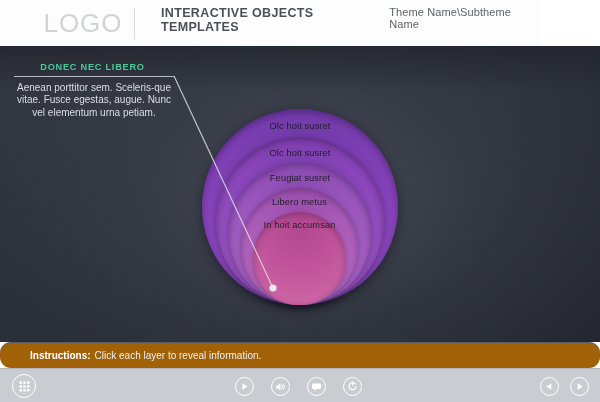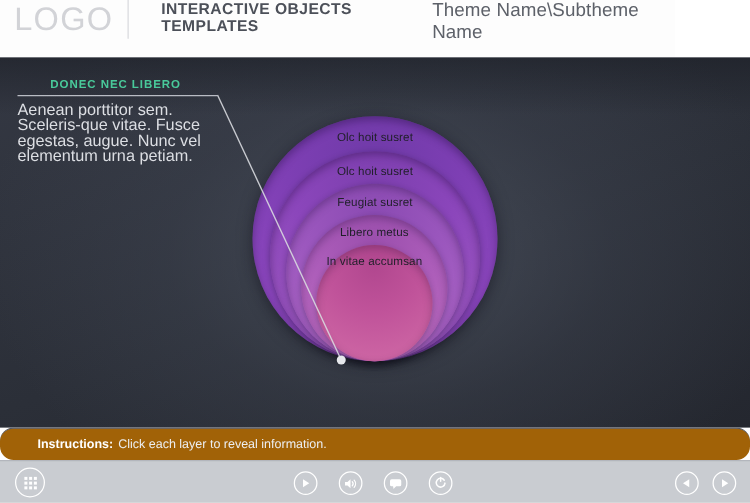--- a/index.html
+++ b/index.html
@@ -19,21 +19,22 @@
   }
 
   
   #header {
     position: absolute;
     left: 0; top: 0;
     width: 540px; height: 46px;
     background: #fdfdfd;
     box-sizing: border-box;
     display: flex;
-    align-items: flex-start;
+    align-items: center;
+    padding-left: 32px;
   }
   #logo-panel {
     width: 103px;
     display: flex;
     align-items: center;
     justify-content: center;
     border-right: 1px solid #d9dade;
     box-sizing: border-box;
   }
   #logo-text {
@@ -50,21 +51,21 @@
     justify-content: center;
   }
   #header-title {
     font-size: 12.5px;
     font-weight: bold;
     color: #4c5059;
     letter-spacing: 0.35px;
     margin-bottom: 7px;
   }
   #header-subtitle {
-    font-size: 15px;
+    font-size: 11px;
     color: #5d6169;
     letter-spacing: 0.1px;
   }
 
   
   #stage {
     position: absolute;
     left: 0; top: 46px;
     width: 600px; height: 296px;
     overflow: hidden;
@@ -79,21 +80,21 @@
   }
   #stage-top-shade {
     position: absolute;
     left: 0; top: 0; width: 100%; height: 46px;
     background: linear-gradient(to bottom, rgba(25,28,35,0.55), rgba(25,28,35,0));
   }
 
   
   #onion {
     position: absolute;
-    left: 0; top: 0;
+    left: 0; top: 16px;
     width: 488px; height: 296px;
   }
   .ring {
     position: absolute;
     border-radius: 50%;
     box-sizing: border-box;
   }
   .ring .ring-label {
     position: absolute;
     left: 0;
@@ -167,23 +168,24 @@
     padding-right: 3px;
     margin-bottom: 4px;
   }
   #callout-divider {
     height: 1px;
     background: #b9bcc4;
     width: 160px;
   }
   #callout-body {
     margin-top: 5px;
-    font-size: 13px;
+    font-size: 10px;
     line-height: 12.4px;
     color: #dcdee3;
+    text-align: center;
   }
   #leader-line {
     position: absolute;
     left: 0; top: 0;
     width: 600px; height: 296px;
     pointer-events: none;
   }
 
   
   #instructions {
@@ -268,21 +270,21 @@
       <div class="ring" id="ring-2">
         <div class="ring-label">Olc hoit susret</div>
       </div>
       <div class="ring" id="ring-3">
         <div class="ring-label">Feugiat susret</div>
       </div>
       <div class="ring" id="ring-4">
         <div class="ring-label">Libero metus</div>
       </div>
       <div class="ring" id="ring-5">
-        <div class="ring-label">In vitae accumsan</div>
+        <div class="ring-label">In hoit accumsan</div>
       </div>
     </div>
 
     <svg id="leader-line" viewBox="0 0 600 296">
       <line x1="174" y1="30" x2="273" y2="242" stroke="#d9dbe0" stroke-width="1.1" opacity="0.9"></line>
       <circle cx="273" cy="242" r="3.6" fill="#e6e8ec"></circle>
     </svg>
 
     <div id="callout">
       <div id="callout-title">DONEC NEC LIBERO</div>

